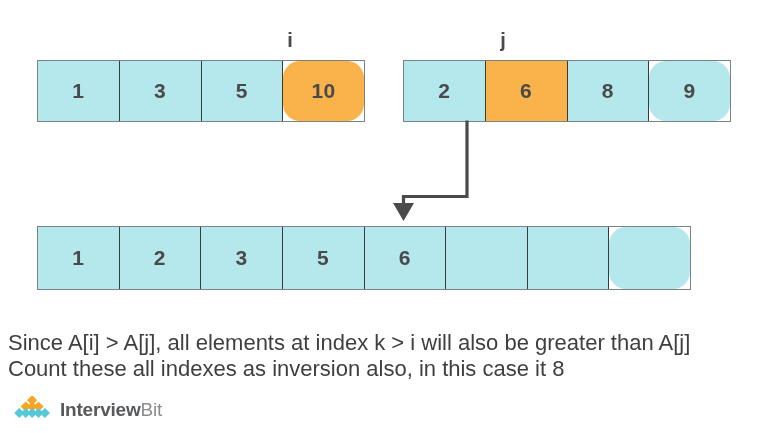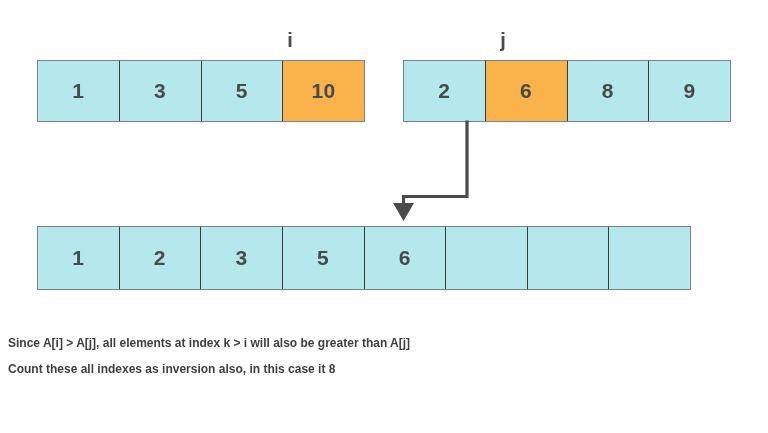--- a/index.html
+++ b/index.html
@@ -51,21 +51,21 @@
     display: flex;
     align-items: center;
     justify-content: center;
     font-size: 21px;
     font-weight: 700;
     color: #4a4a4a;
     background: #b5e8ec;
     border-right: 1px solid #3a3a3a;
     letter-spacing: 0.5px;
   }
-  .cell:last-child { border-right: none; }
+  .cell:last-child { border-right: none; border-radius: 17px; }
   .cell.highlight { background: #f9b34a; }
   .cell.empty { color: transparent; }
 
   
   .connector {
     position: absolute;
     left: 0;
     top: 0;
     width: 768px;
     height: 433px;
@@ -73,22 +73,22 @@
   }
 
   
   .caption {
     position: absolute;
     left: 8px;
     top: 330px;
     width: 752px;
   }
   .caption-line {
-    font-size: 12px;
-    font-weight: 700;
+    font-size: 22px;
+    font-weight: 400;
     color: #3f3f3f;
     line-height: 26px;
     white-space: nowrap;
   }
 
   
   .logo {
     position: absolute;
     left: 10px;
     top: 396px;
@@ -142,14 +142,34 @@
     <div class="cell empty"></div>
     <div class="cell empty"></div>
     <div class="cell empty"></div>
   </div>
 
   <div class="caption">
     <div class="caption-line">Since A[i] &gt; A[j], all elements at index k &gt; i will also be greater than A[j]</div>
     <div class="caption-line">Count these all indexes as inversion also, in this case it 8</div>
   </div>
 
+  <div class="logo">
+    <svg class="logo-mark" width="44" height="26" viewBox="0 0 44 26" xmlns="http://www.w3.org/2000/svg">
+      <g fill="#f5a623">
+        <rect x="18.5" y="0.6" width="7.2" height="7.2" transform="rotate(45 22.1 4.2)"></rect>
+        <rect x="12.1" y="7.0" width="7.2" height="7.2" transform="rotate(45 15.7 10.6)"></rect>
+        <rect x="24.9" y="7.0" width="7.2" height="7.2" transform="rotate(45 28.5 10.6)"></rect>
+        <rect x="18.5" y="7.0" width="7.2" height="7.2" transform="rotate(45 22.1 10.6)"></rect>
+      </g>
+      <g fill="#56c8d8">
+        <rect x="5.7" y="13.4" width="7.2" height="7.2" transform="rotate(45 9.3 17.0)"></rect>
+        <rect x="12.1" y="13.4" width="7.2" height="7.2" transform="rotate(45 15.7 17.0)"></rect>
+        <rect x="18.5" y="13.4" width="7.2" height="7.2" transform="rotate(45 22.1 17.0)"></rect>
+        <rect x="24.9" y="13.4" width="7.2" height="7.2" transform="rotate(45 28.5 17.0)"></rect>
+        <rect x="31.3" y="13.4" width="7.2" height="7.2" transform="rotate(45 34.9 17.0)"></rect>
+      </g>
+    </svg>
+    <div class="logo-text">
+      <span class="lt-bold">Interview</span><span class="lt-light">Bit</span>
+    </div>
+  </div>
 
 </div>
 
 </body></html>

